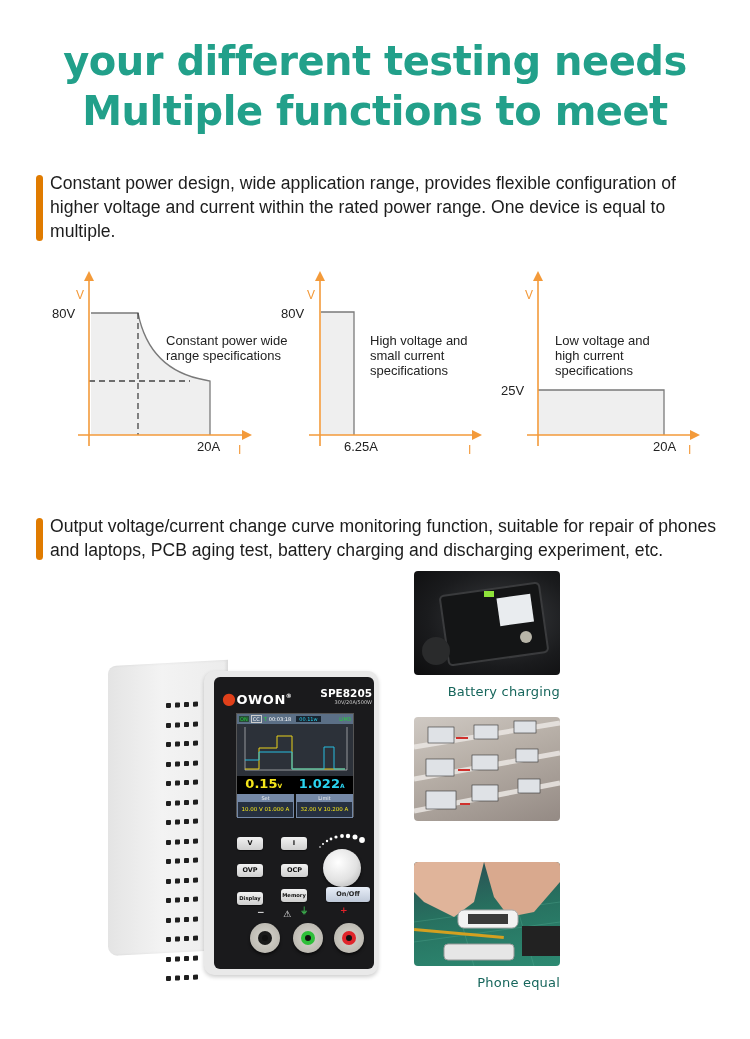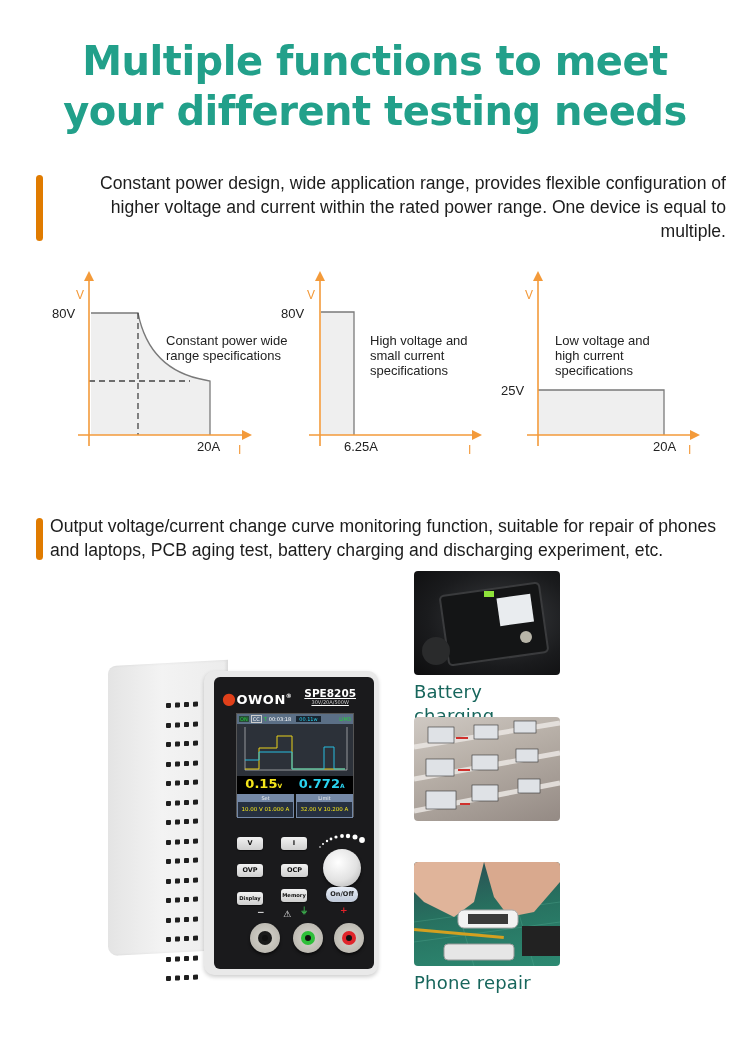--- a/index.html
+++ b/index.html
@@ -14,21 +14,21 @@
   .headline span { display: block; }
 
   .para {
     position: absolute; left: 36px; width: 690px;
     font-family: "Liberation Sans", sans-serif; font-size: 17.6px; line-height: 24px; color: #1c1c1c;
     padding-left: 14px;
   }
   .para .bar {
     position: absolute; left: 0; top: 4px; bottom: 2px; width: 7px; border-radius: 4px; background: #e07b00;
   }
-  #para1 { top: 171px; text-align: right; }
+  #para1 { top: 171px; }
   #para2 { top: 514px; }
 
   .chart { position: absolute; }
   .chart svg { display: block; overflow: visible; }
   .chart text { font-family: "Liberation Sans", sans-serif; }
 
   
   .device { position: absolute; left: 108px; top: 655px; width: 270px; height: 320px; }
   .side {
     position: absolute; left: 0; top: 8px; width: 120px; height: 290px;
@@ -42,21 +42,21 @@
   .bezel {
     position: absolute; left: 96px; top: 16px; width: 174px; height: 304px;
     background: #e9e9e9; border-radius: 10px; box-shadow: 0 2px 4px rgba(0,0,0,0.2);
   }
   .front {
     position: absolute; left: 106px; top: 22px; width: 160px; height: 292px;
     background: #1a1a1c; border-radius: 6px;
   }
   .logo { position: absolute; left: 8px; top: 12px; color: #ffffff; font-family: "DejaVu Sans", sans-serif; font-weight: bold; font-size: 16px; letter-spacing: 0.5px; }
   .logo .o { color: #e0401a; }
-  .model { position: absolute; right: 18px; top: 10px; color: #ffffff; font-weight: bold; font-size: 10.5px; text-align: center; text-decoration: underline; }
+  .model { position: absolute; right: 2px; top: 10px; color: #ffffff; font-weight: bold; font-size: 10.5px; text-align: right; }
   .model small { display: block; font-weight: normal; font-size: 5px; color: #cccccc; }
   .screen {
     position: absolute; left: 22px; top: 36px; width: 118px; height: 104px; background: #111; border: 1px solid #555;
     font-family: "DejaVu Sans", sans-serif;
   }
   .scr-top { position: absolute; left: 0; top: 0; width: 100%; height: 10px; background: #5b6f86; display: flex; align-items: center; gap: 2px; padding: 0 2px; font-size: 5px; }
   .scr-top .on { color: #23d13b; background: #274a37; padding: 0 1px; }
   .scr-top .cc { color: #fff; border: 1px solid #ccc; padding: 0 1px; line-height: 6px; }
   .scr-top .t { color: #ffffff; }
   .scr-top .pw { color: #2ad3f0; background: #182430; padding: 0 3px; margin-left: 3px; }
@@ -87,34 +87,34 @@
     background: radial-gradient(circle, #d8d6cf 0%, #bdbab2 70%, #8a877f 100%);
     box-shadow: 0 2px 3px rgba(0,0,0,0.6);
   }
   .terminal i { position: absolute; left: 8px; top: 8px; width: 14px; height: 14px; border-radius: 50%; }
   .terminal i::after { content: ""; position: absolute; left: 4px; top: 4px; width: 6px; height: 6px; border-radius: 50%; background: #111; }
   .term-label { position: absolute; font-size: 9px; font-weight: bold; }
 
   
   .app-card { position: absolute; left: 414px; width: 146px; }
   .photo { width: 146px; height: 104px; border-radius: 4px; position: relative; overflow: hidden; }
-  .app-label { text-align: left; color: #17665c; font-family: "DejaVu Sans", sans-serif; font-size: 18px; line-height: 24px; margin-top: 5px; letter-spacing: 0.2px; }
+  .app-label { text-align: right; color: #17665c; font-family: "DejaVu Sans", sans-serif; font-size: 13px; line-height: 24px; margin-top: 5px; letter-spacing: 0.2px; }
   #card-battery { top: 571px; }
   #card-aging { top: 717px; }
   #card-phone { top: 862px; }
   .ph-battery { background: radial-gradient(ellipse at 60% 45%, #3b3d40 0%, #1a1b1d 60%, #0d0d0e 100%); }
   .ph-aging { background: linear-gradient(160deg, #cfc9c3 0%, #b8b0a8 40%, #948a84 100%); }
   .ph-phone { background: linear-gradient(170deg, #2b4b52 0%, #27705f 45%, #2d8a72 100%); }
 </style>
 </head>
 <body>
 
 <h1 class="headline">
+  <span>your different testing needs</span>
   <span>Multiple functions to meet</span>
-  <span>your different testing needs</span>
 </h1>
 
 <div class="para" id="para1">
   <div class="bar"></div>
   <p>Constant power design, wide application range, provides flexible configuration of higher voltage and current within the rated power range. One device is equal to multiple.</p>
 </div>
 
 <div class="chart" style="left:40px; top:268px;">
   <svg width="230" height="190" viewBox="0 0 230 190">
     <path d="M51,45 L98,45 C104,75 120,104 165,112 L170,113 L170,167 L51,167 Z" fill="#efefef"></path>
@@ -293,21 +293,21 @@
         <svg width="118" height="52" viewBox="0 0 118 52">
           <line x1="8" y1="3" x2="8" y2="46" stroke="#ddd" stroke-width="0.6"></line>
           <line x1="8" y1="46" x2="110" y2="46" stroke="#ddd" stroke-width="0.6"></line>
           <line x1="110" y1="3" x2="110" y2="46" stroke="#ddd" stroke-width="0.6"></line>
           <polyline points="8,45 22,45 22,24 40,24 40,12 55,12 55,45 108,45" fill="none" stroke="#e8d21c" stroke-width="1"></polyline>
           <polyline points="8,36 22,36 22,28 55,28 55,45 87,45 87,23 97,23 97,45 108,45" fill="none" stroke="#27bde0" stroke-width="1"></polyline>
         </svg>
       </div>
       <div class="readout">
         <span class="v"><span>0.15</span><sub>V</sub></span>
-        <span class="a"><span>0.772</span><sub>A</sub></span>
+        <span class="a"><span>1.022</span><sub>A</sub></span>
       </div>
       <div class="setlim">
         <div class="col">
           <div class="hd">Set</div>
           <div class="vals">10.00 V   01.000 A</div>
         </div>
         <div class="col">
           <div class="hd">Limit</div>
           <div class="vals">32.00 V   10.200 A</div>
         </div>
@@ -326,21 +326,21 @@
       <circle cx="48" cy="11" r="2.9" fill="#fff"></circle>
     </svg>
     <div class="knob"></div>
 
     <div class="btn" style="left:23px; top:160px; width:26px;">V</div>
     <div class="btn" style="left:67px; top:160px; width:26px;">I</div>
     <div class="btn" style="left:23px; top:187px; width:26px;">OVP</div>
     <div class="btn" style="left:67px; top:187px; width:27px;">OCP</div>
     <div class="btn" style="left:23px; top:215px; width:26px; font-size:5.2px;">Display</div>
     <div class="btn" style="left:67px; top:212px; width:26px; font-size:5.2px;">Memory</div>
-    <div class="btn onoff" style="left:112px; top:210px; width:32px; height:15px; line-height:15px;border-radius:7px;">On/Off</div>
+    <div class="btn onoff" style="left:112px; top:210px; width:44px; height:15px; line-height:15px;">On/Off</div>
 
     <span class="term-label" style="left:43px; top:230px; color:#ddd;">−</span>
     <span class="term-label" style="left:69px; top:232px; color:#eee;">⚠</span>
     <span class="term-label" style="left:87px; top:229px; color:#3aa84a;">⏚</span>
     <span class="term-label" style="left:126px; top:228px; color:#e2222a;">+</span>
 
     <div class="terminal" style="left:36px; top:246px;">
         <i style="background:#1a1a1a;"></i>
       </div>
     <div class="terminal" style="left:79px; top:246px;">
@@ -404,14 +404,14 @@
       </g>
       <path d="M0,0 L70,0 L60,40 L40,55 L10,40 L0,30 Z" fill="#e0b49a"></path>
       <path d="M70,0 L146,0 L146,20 L120,50 L95,55 L80,35 Z" fill="#d9a98e"></path>
       <rect x="44" y="48" width="60" height="18" rx="6" fill="#f2f2f2" stroke="#aaa"></rect>
       <rect x="54" y="52" width="40" height="10" fill="#3a3a3a"></rect>
       <rect x="0" y="70" width="90" height="3" fill="#d4a020" transform="rotate(5 45 71)"></rect>
       <rect x="30" y="82" width="70" height="16" rx="4" fill="#e6e6e6" stroke="#999"></rect>
       <rect x="108" y="64" width="38" height="30" fill="#222"></rect>
     </svg>
   </div>
-  <div class="app-label">Phone repair</div>
+  <div class="app-label">Phone equal</div>
 </div>
 
 </body></html>

